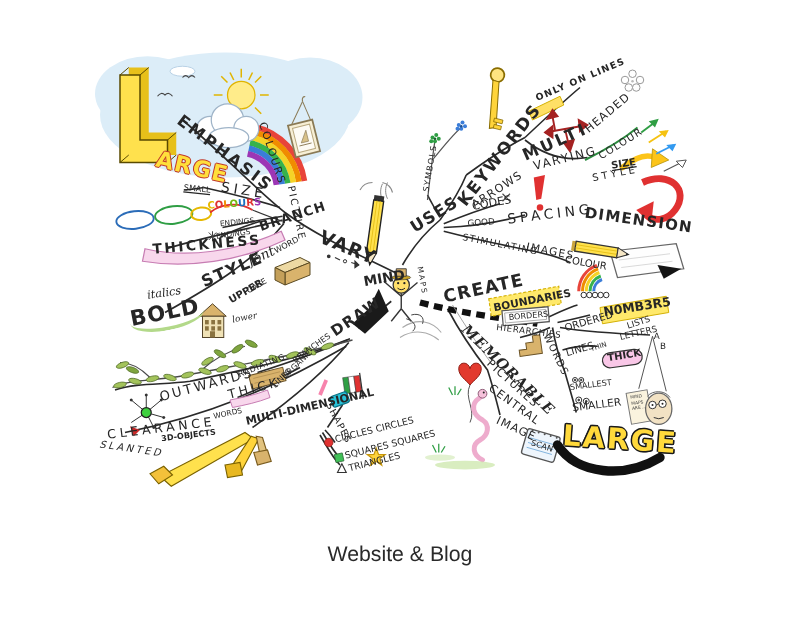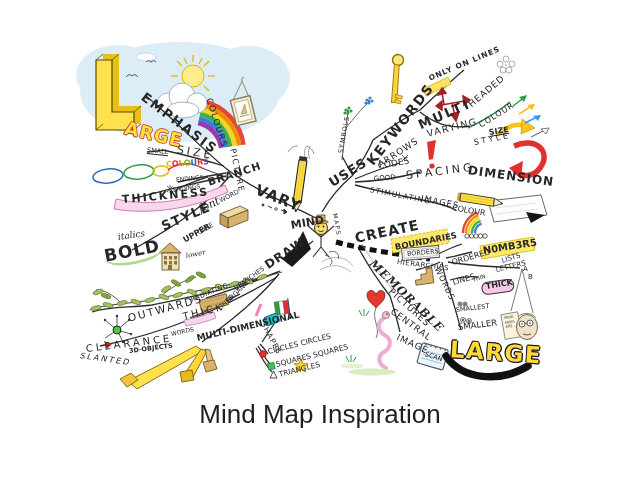--- a/index.html
+++ b/index.html
@@ -580,15 +580,15 @@
 <div class="lbl" style="left:129px;top:348px;font-size:6.5px;font-weight:600;transform:rotate(-7deg)">3D-OBJECTS</div>
 <div class="lbl" style="left:197px;top:334px;font-size:9px;font-weight:700;transform:rotate(-13deg)">MULTI-DIMENSIONAL</div>
 <div class="lbl ot" style="left:266px;top:321px;font-size:7.5px;letter-spacing:1px;transform:rotate(62deg)">SHAPES</div>
 <div class="lbl" style="left:268px;top:348px;font-size:7.5px;transform:rotate(-14deg)">CIRCLES CIRCLES</div>
 <div class="lbl" style="left:276px;top:361px;font-size:7.5px;transform:rotate(-14deg)">SQUARES SQUARES</div>
 <div class="lbl" style="left:279px;top:371px;font-size:7.5px;transform:rotate(-14deg)">TRIANGLES</div>
 
 <div class="lbl" style="left:291px;top:220px;font-size:11px;font-weight:600;transform:rotate(-10deg)">MIND</div>
 <div class="lbl ot" style="left:338px;top:213px;font-size:6px;letter-spacing:1.5px;transform:rotate(80deg)">MAPS</div>
 
-<div class="footer" style="top:399px;font-size:26px;">Mind Map Inspiration</div>
+<div class="footer" style="top:434px;font-size:17px;color:#2a2a2a;">Website &amp; Blog</div>
 
 </div>
 
 </body></html>

